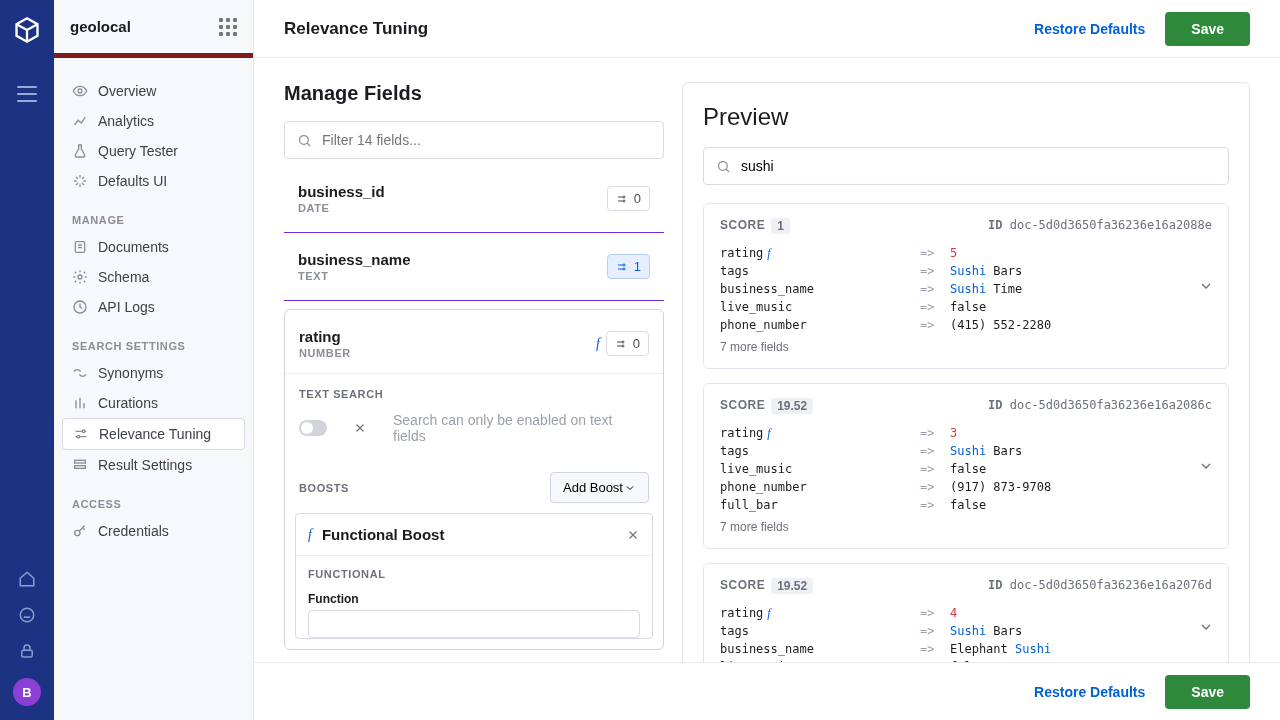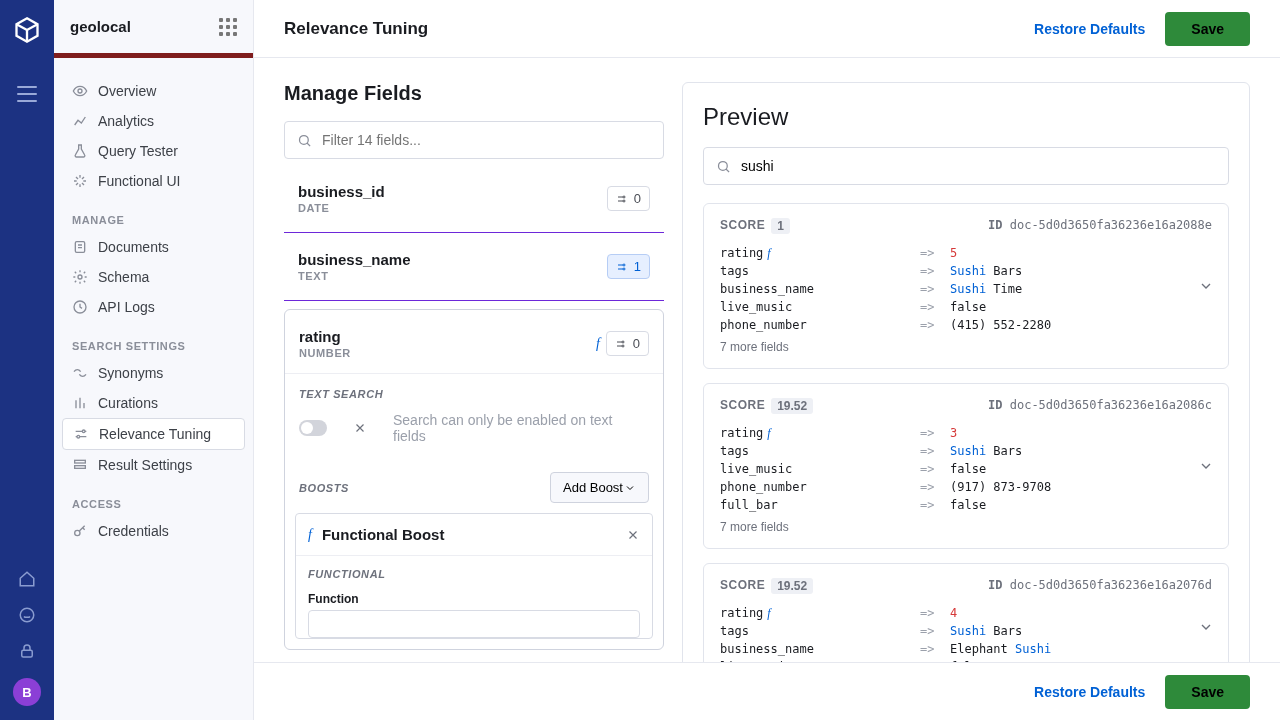--- a/index.html
+++ b/index.html
@@ -24,41 +24,41 @@
 .sb-item { display: flex; align-items: center; gap: 10px; padding: 7px 10px; border-radius: 4px; color: #3d4148; cursor: pointer; font-size: 14px; }
 .sb-item .icn { width: 16px; height: 16px; color: #8a8e99; flex-shrink: 0; }
 .sb-item.active { background: #fff; border: 1px solid #d8dbe4; font-weight: 500; }
 .sb-section { font-size: 11px; font-weight: 700; letter-spacing: 0.6px; color: #8a8e99; padding: 18px 10px 6px 10px; }
 
 
 .main { position: absolute; left: 254px; top: 0; right: 0; height: 100%; display: flex; flex-direction: column; }
 .topbar { height: 58px; border-bottom: 1px solid #e6e8ef; display: flex; align-items: center; padding: 0 30px; }
 .page-title { font-size: 17px; font-weight: 600; flex: 1; }
 .link-btn { color: #0061d5; font-weight: 600; font-size: 14px; cursor: pointer; margin-right: 20px; }
-.save-btn { background: #2e8a3a; color: #000000; border: none; border-radius: 4px; padding: 9px 26px; font-weight: 600; font-size: 14px; cursor: pointer; }
+.save-btn { background: #2e8a3a; color: #ffffff; border: none; border-radius: 4px; padding: 9px 26px; font-weight: 600; font-size: 14px; cursor: pointer; }
 
 .content { flex: 1; display: flex; padding: 24px 30px 0 30px; gap: 18px; overflow: hidden; }
 
 
 .mf-col { width: 380px; display: flex; flex-direction: column; }
 .mf-title { font-size: 20px; font-weight: 600; margin-bottom: 16px; }
 .filter-box { border: 1px solid #d8dbe4; border-radius: 4px; height: 38px; display: flex; align-items: center; padding: 0 12px; color: #7a7e88; gap: 10px; margin-bottom: 6px; }
 .filter-box input { border: none; outline: none; font-size: 14px; flex: 1; background: transparent; }
 .field-row { padding: 18px 14px; border-bottom: 1px solid #6d28d9; display: flex; align-items: center; }
 .field-meta { flex: 1; }
 .field-name { font-weight: 600; font-size: 15px; }
 .field-type { font-size: 11px; font-weight: 700; letter-spacing: 0.6px; color: #8a8e99; margin-top: 2px; }
 .pill { display: inline-flex; align-items: center; gap: 6px; border: 1px solid #d8dbe4; border-radius: 4px; padding: 4px 8px; font-size: 13px; color: #4a4d55; margin-left: 6px; }
 .pill.active { background: #e6efff; border-color: #b6cdf5; color: #0061d5; }
 .pill .icn { width: 12px; height: 12px; }
 
 .field-panel { border: 1px solid #cfd3de; border-radius: 6px; margin-top: 8px; overflow: hidden; }
 .fp-head { padding: 18px 14px 14px 14px; display: flex; align-items: center; border-bottom: 1px solid #edeef3; }
 .fp-section { padding: 14px 14px; }
-.fp-label { font-size: 11px; font-weight: 700; letter-spacing: 0.6px; color: #6d717c; margin-bottom: 12px; font-style: italic; }
+.fp-label { font-size: 11px; font-weight: 700; letter-spacing: 0.6px; color: #6d717c; margin-bottom: 12px; }
 .toggle-row { display: flex; align-items: center; gap: 26px; }
 .toggle { width: 28px; height: 16px; background: #d2d4db; border-radius: 8px; position: relative; }
 .toggle::after { content: ""; position: absolute; left: 2px; top: 2px; width: 12px; height: 12px; background: #fff; border-radius: 50%; }
 .toggle-x { width: 14px; height: 14px; color: #6d717c; }
 .toggle-text { color: #9ba0ab; font-size: 14px; }
 .boosts-head { display: flex; align-items: center; justify-content: space-between; padding: 14px 14px 10px 14px; }
 .add-boost { border: 1px solid #cfd3de; background: #f7f8fc; border-radius: 4px; padding: 7px 12px; font-size: 13px; cursor: pointer; display: inline-flex; align-items: center; gap: 1px; }
 .boost-card { border: 1px solid #d8dbe4; border-radius: 4px; margin: 0 10px 10px 10px; }
 .bc-head { display: flex; align-items: center; gap: 10px; padding: 12px 12px; border-bottom: 1px solid #edeef3; }
 .bc-title { font-weight: 600; flex: 1; font-size: 15px; }
@@ -154,21 +154,21 @@
     <div class="sb-item">
         <svg class="icn" viewBox="0 0 24 24" fill="none" stroke="currentColor" stroke-width="2">
           <path d="M9 3h6M10 3v6l-5 9a2 2 0 0 0 2 3h10a2 2 0 0 0 2-3l-5-9V3"></path>
         </svg>
         <span>Query Tester</span>
       </div>
     <div class="sb-item">
         <svg class="icn" viewBox="0 0 24 24" fill="none" stroke="currentColor" stroke-width="2">
           <path d="M12 3v4M12 17v4M3 12h4M17 12h4M6 6l3 3M15 15l3 3M18 6l-3 3M9 15l-3 3"></path>
         </svg>
-        <span>Functional UI</span>
+        <span>Defaults UI</span>
       </div>
 
     <div class="sb-section">MANAGE</div>
     <div class="sb-item">
         <svg class="icn" viewBox="0 0 24 24" fill="none" stroke="currentColor" stroke-width="2">
           <rect x="5" y="4" width="14" height="16" rx="2"></rect>
           <path d="M9 9h6M9 13h6"></path>
         </svg>
         <span>Documents</span>
       </div>

